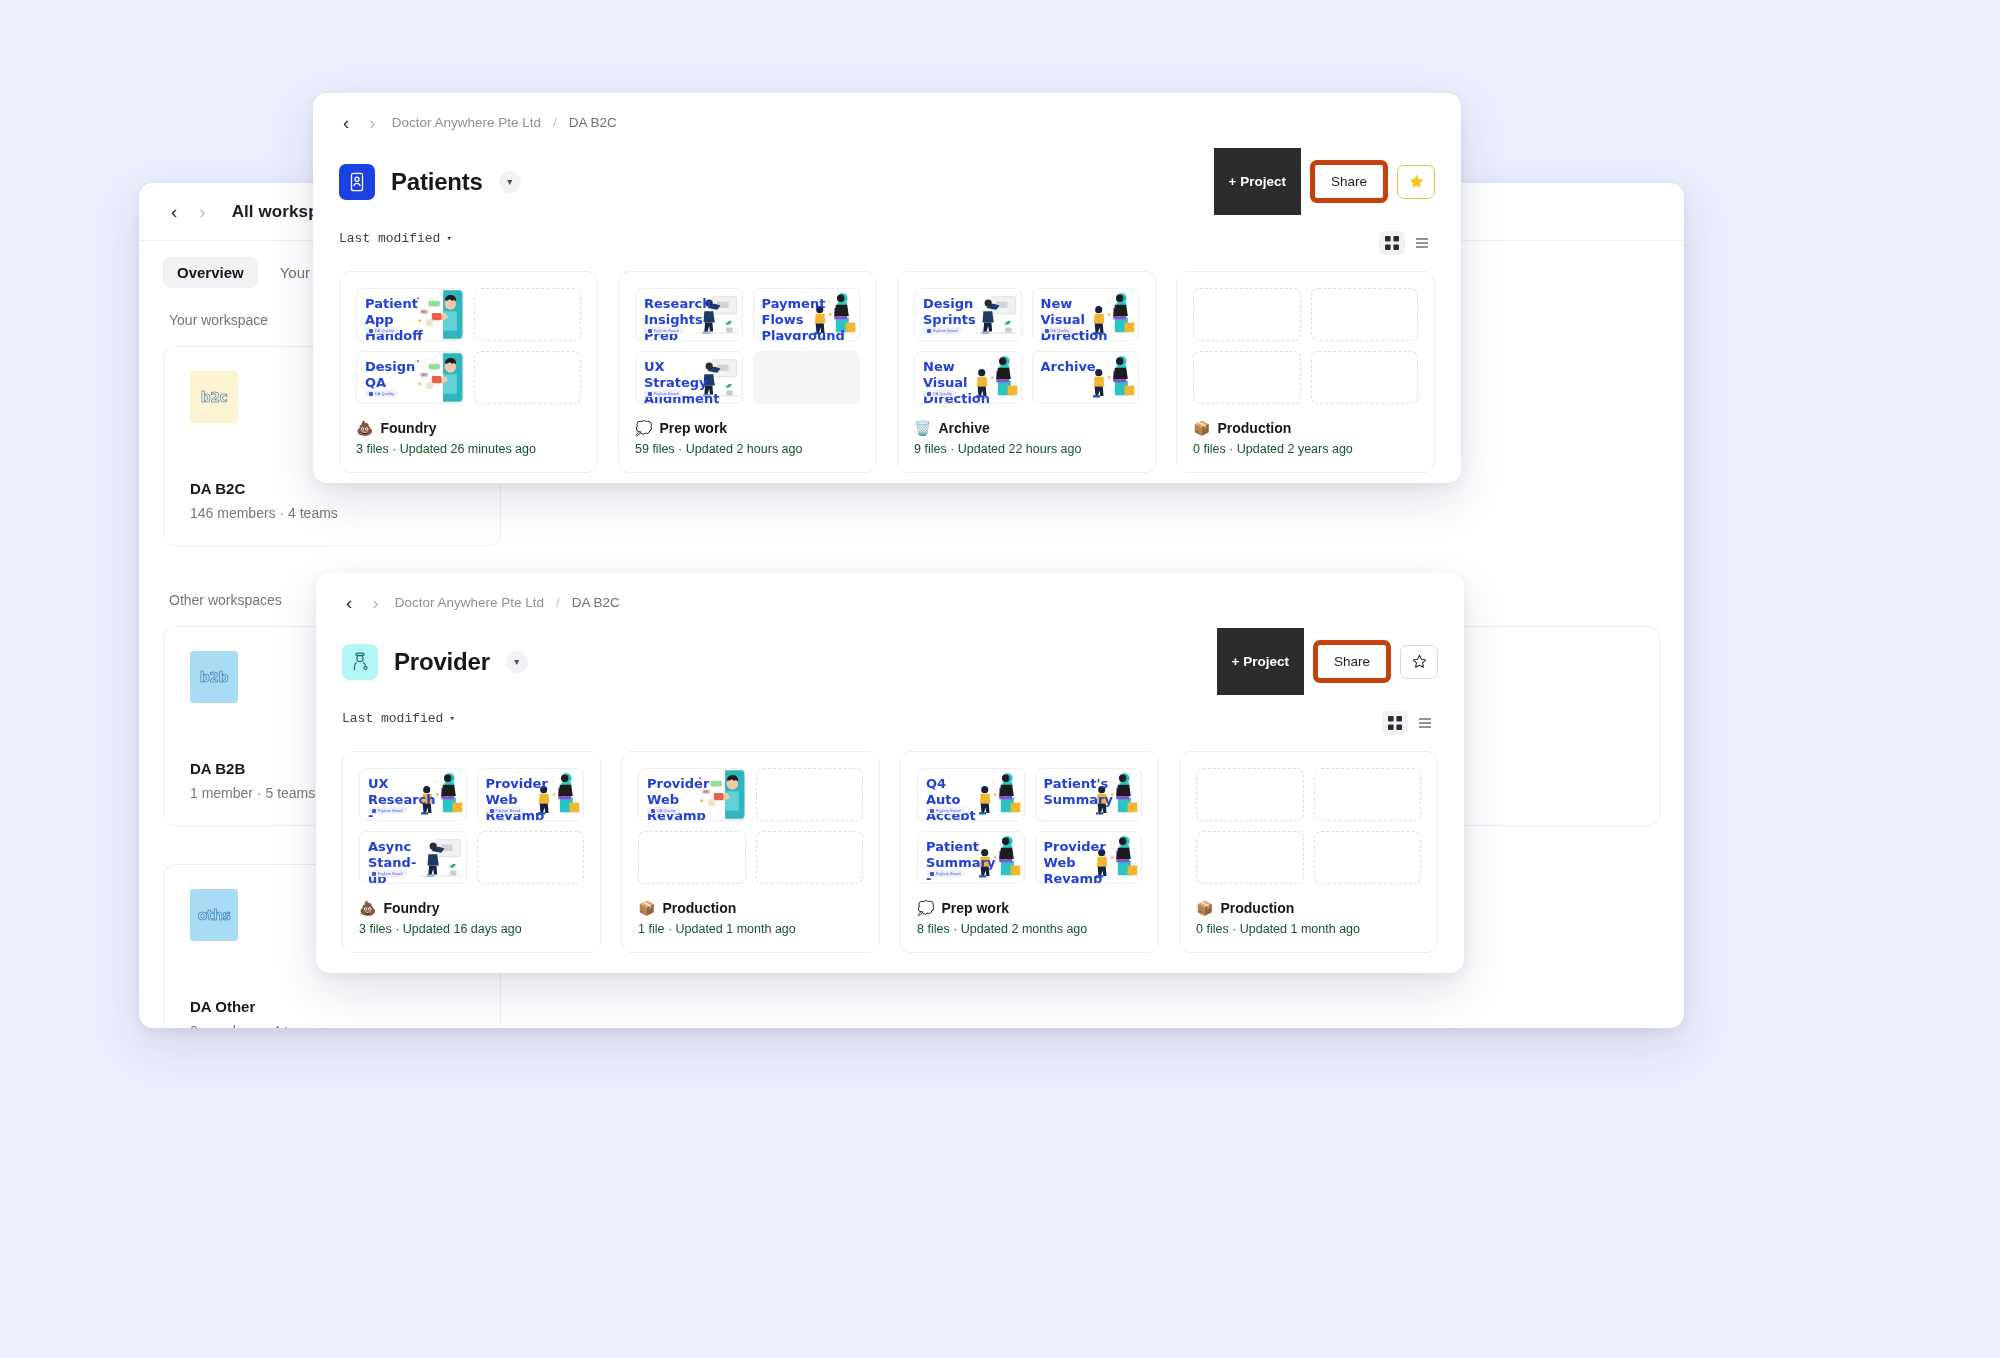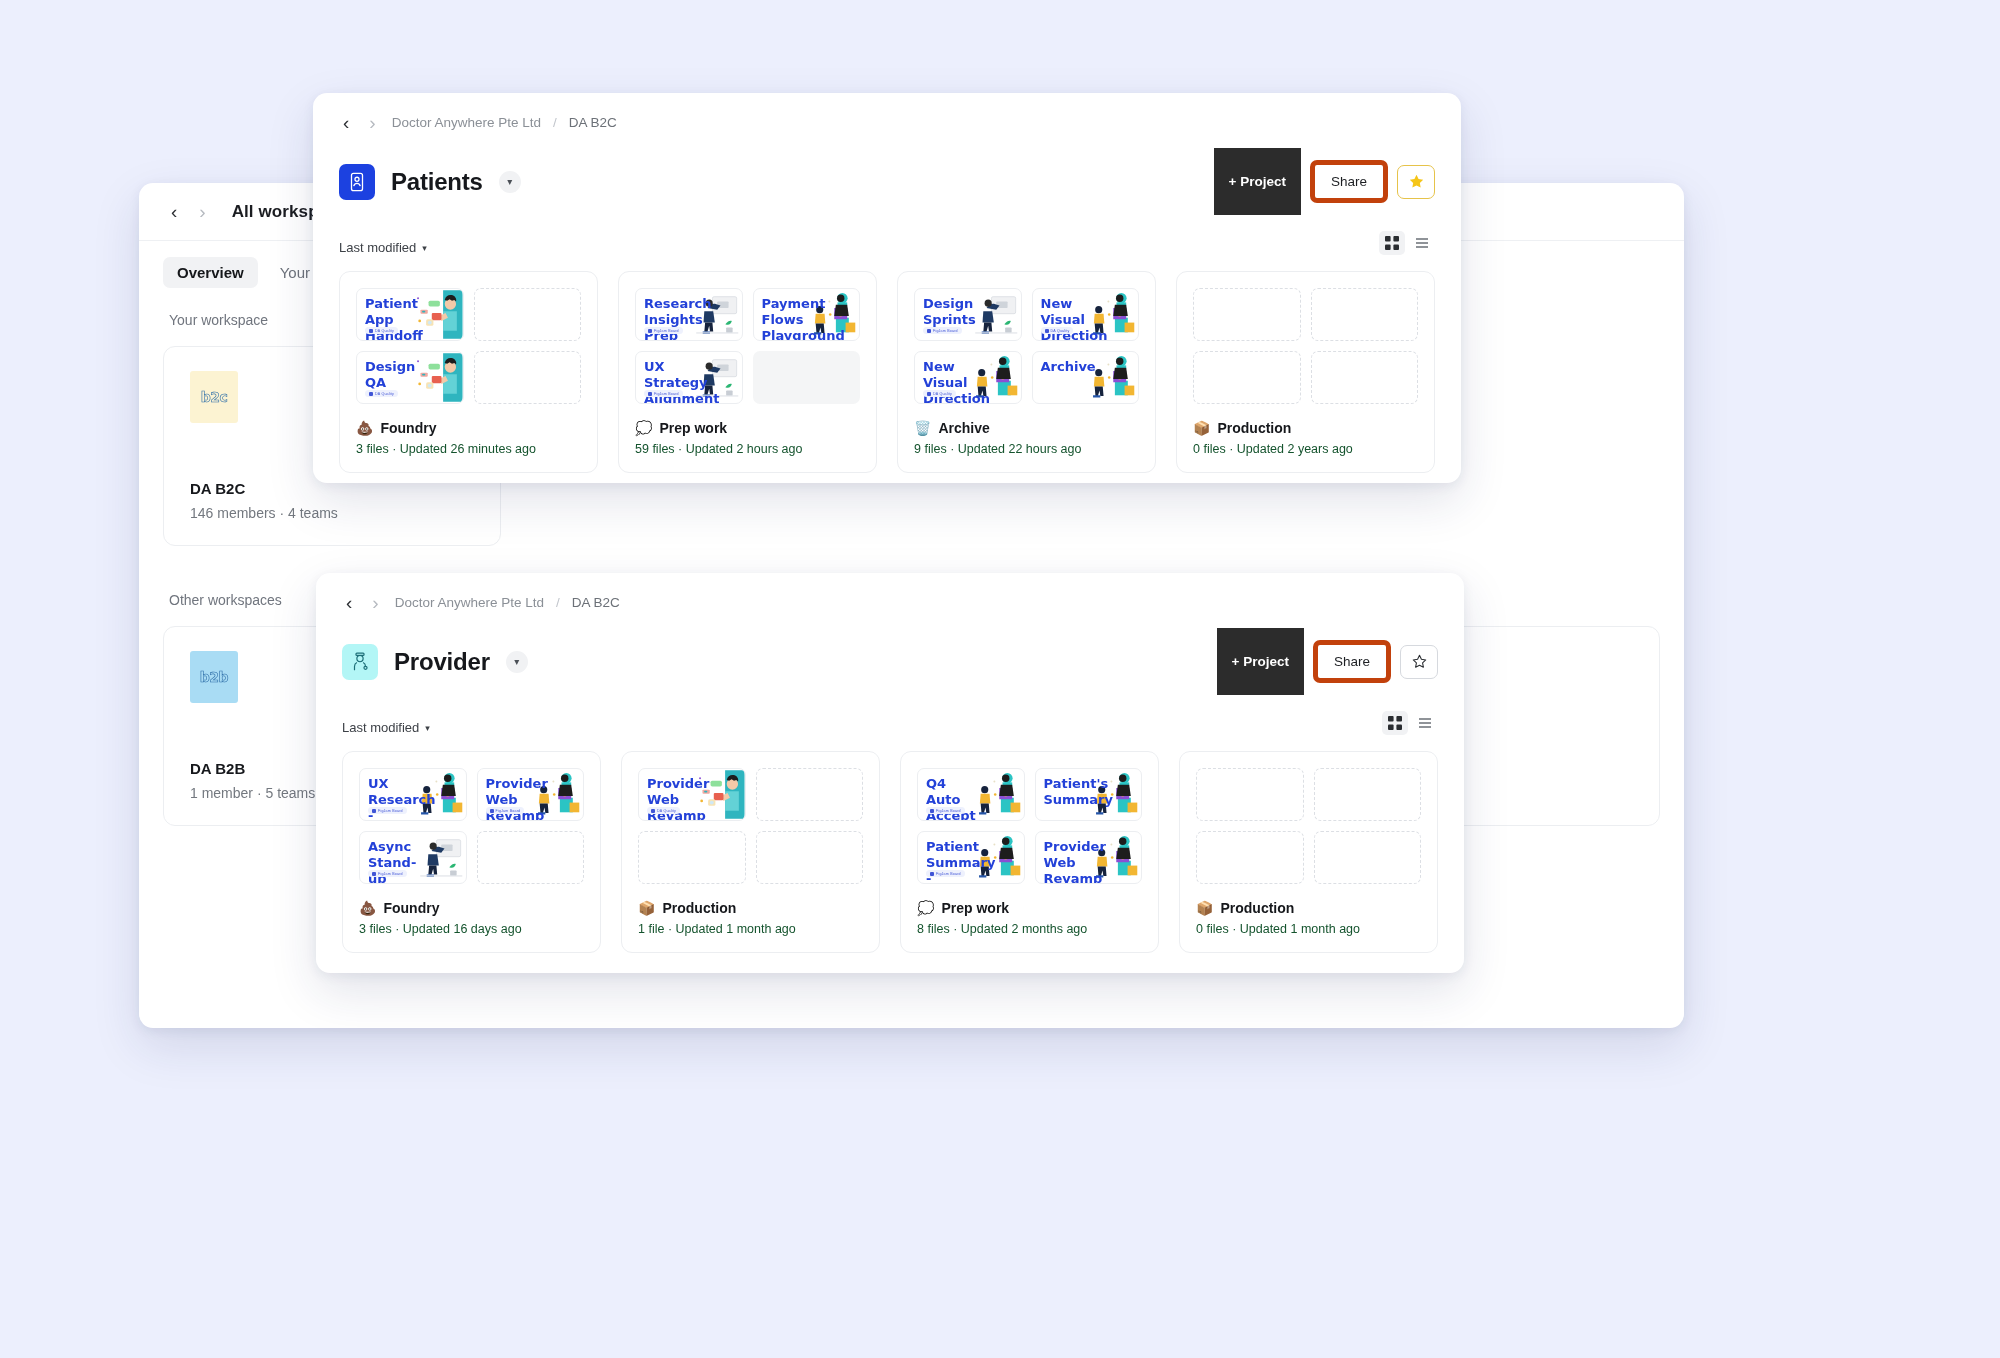--- a/index.html
+++ b/index.html
@@ -83,21 +83,21 @@
     background: #fff; color: #1d1f23; font-size: 13.5px; font-weight: 500;
     border: 5px solid #c2410c; border-radius: 7px; padding: 9px 16px; cursor: pointer;
   }
   .btn-star {
     width: 38px; height: 34px; background: #fff; border: 1px solid #d6d9de;
     border-radius: 7px; display: flex; align-items: center; justify-content: center; cursor: pointer;
   }
   .btn-star.filled { border-color: #e6c34a; }
   .btn-star svg { width: 17px; height: 17px; }
 
-  .pw-subbar { display: flex; align-items: flex-end; justify-content: space-between; padding: 16px 26px 0 26px; }
+  .pw-subbar { display: flex; align-items: flex-start; justify-content: space-between; padding: 16px 26px 0 26px; font-family: Liberation Mono, monospace; }
   .sortsel { font-size: 13px; color: #3d4147; display: flex; align-items: center; gap: 6px; cursor: pointer; }
   .viewtoggle { display: flex; align-items: center; gap: 4px; }
   .vt-btn { width: 26px; height: 24px; border-radius: 5px; display: flex; align-items: center; justify-content: center; cursor: pointer; }
   .vt-btn.active { background: #f1f2f4; }
   .vt-btn svg { width: 14px; height: 14px; }
 
   
   .proj-grid { display: grid; grid-template-columns: repeat(4, 1fr); gap: 20px; padding: 16px 26px 22px 26px; }
   .proj-card { border: 1px solid #eceef1; border-radius: 11px; padding: 16px; cursor: pointer; background: #fff; }
   .thumb-grid { display: grid; grid-template-columns: 1fr 1fr; gap: 10px; }
@@ -178,20 +178,27 @@
         <div>
           <div class="ws-card-name">DA Marketing</div>
           <div class="ws-card-meta"></div>
         </div>
       </div>
       <div class="ws-card">
         <div class="ws-avatar" style="background:#fcf3d2">b2c</div>
         <div>
           <div class="ws-card-name">DA B2C</div>
           <div class="ws-card-meta"></div>
+        </div>
+      </div>
+      <div class="ws-card">
+        <div class="ws-avatar" style="background:#a9dcf4">oths</div>
+        <div>
+          <div class="ws-card-name">DA Other</div>
+          <div class="ws-card-meta">0 members · 4 teams</div>
         </div>
       </div>
     </div>
   </div>
 
   <div class="window" id="patients-window">
     <div class="pw-crumbs">
       <span class="navarrow">‹</span>
       <span class="navarrow dim">›</span>
       <span class="crumb">Doctor Anywhere Pte Ltd</span>

